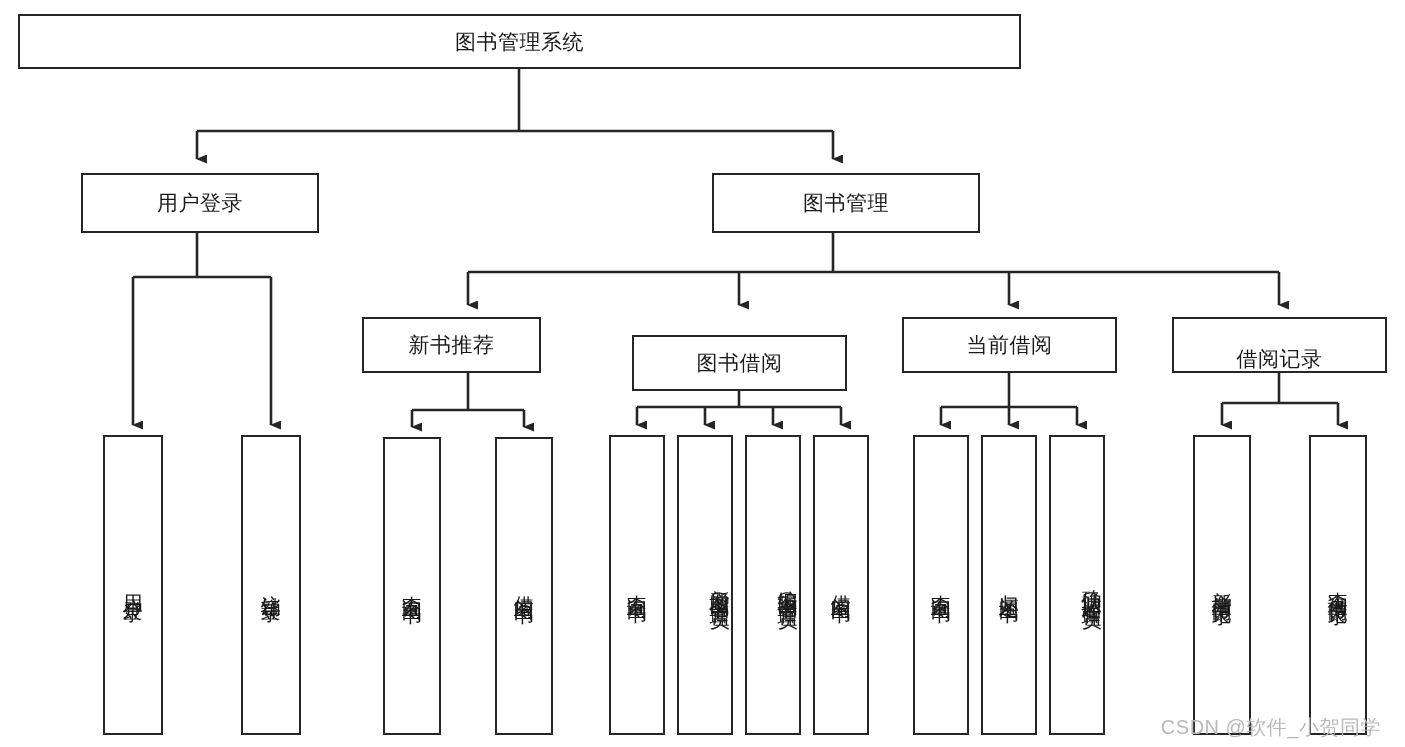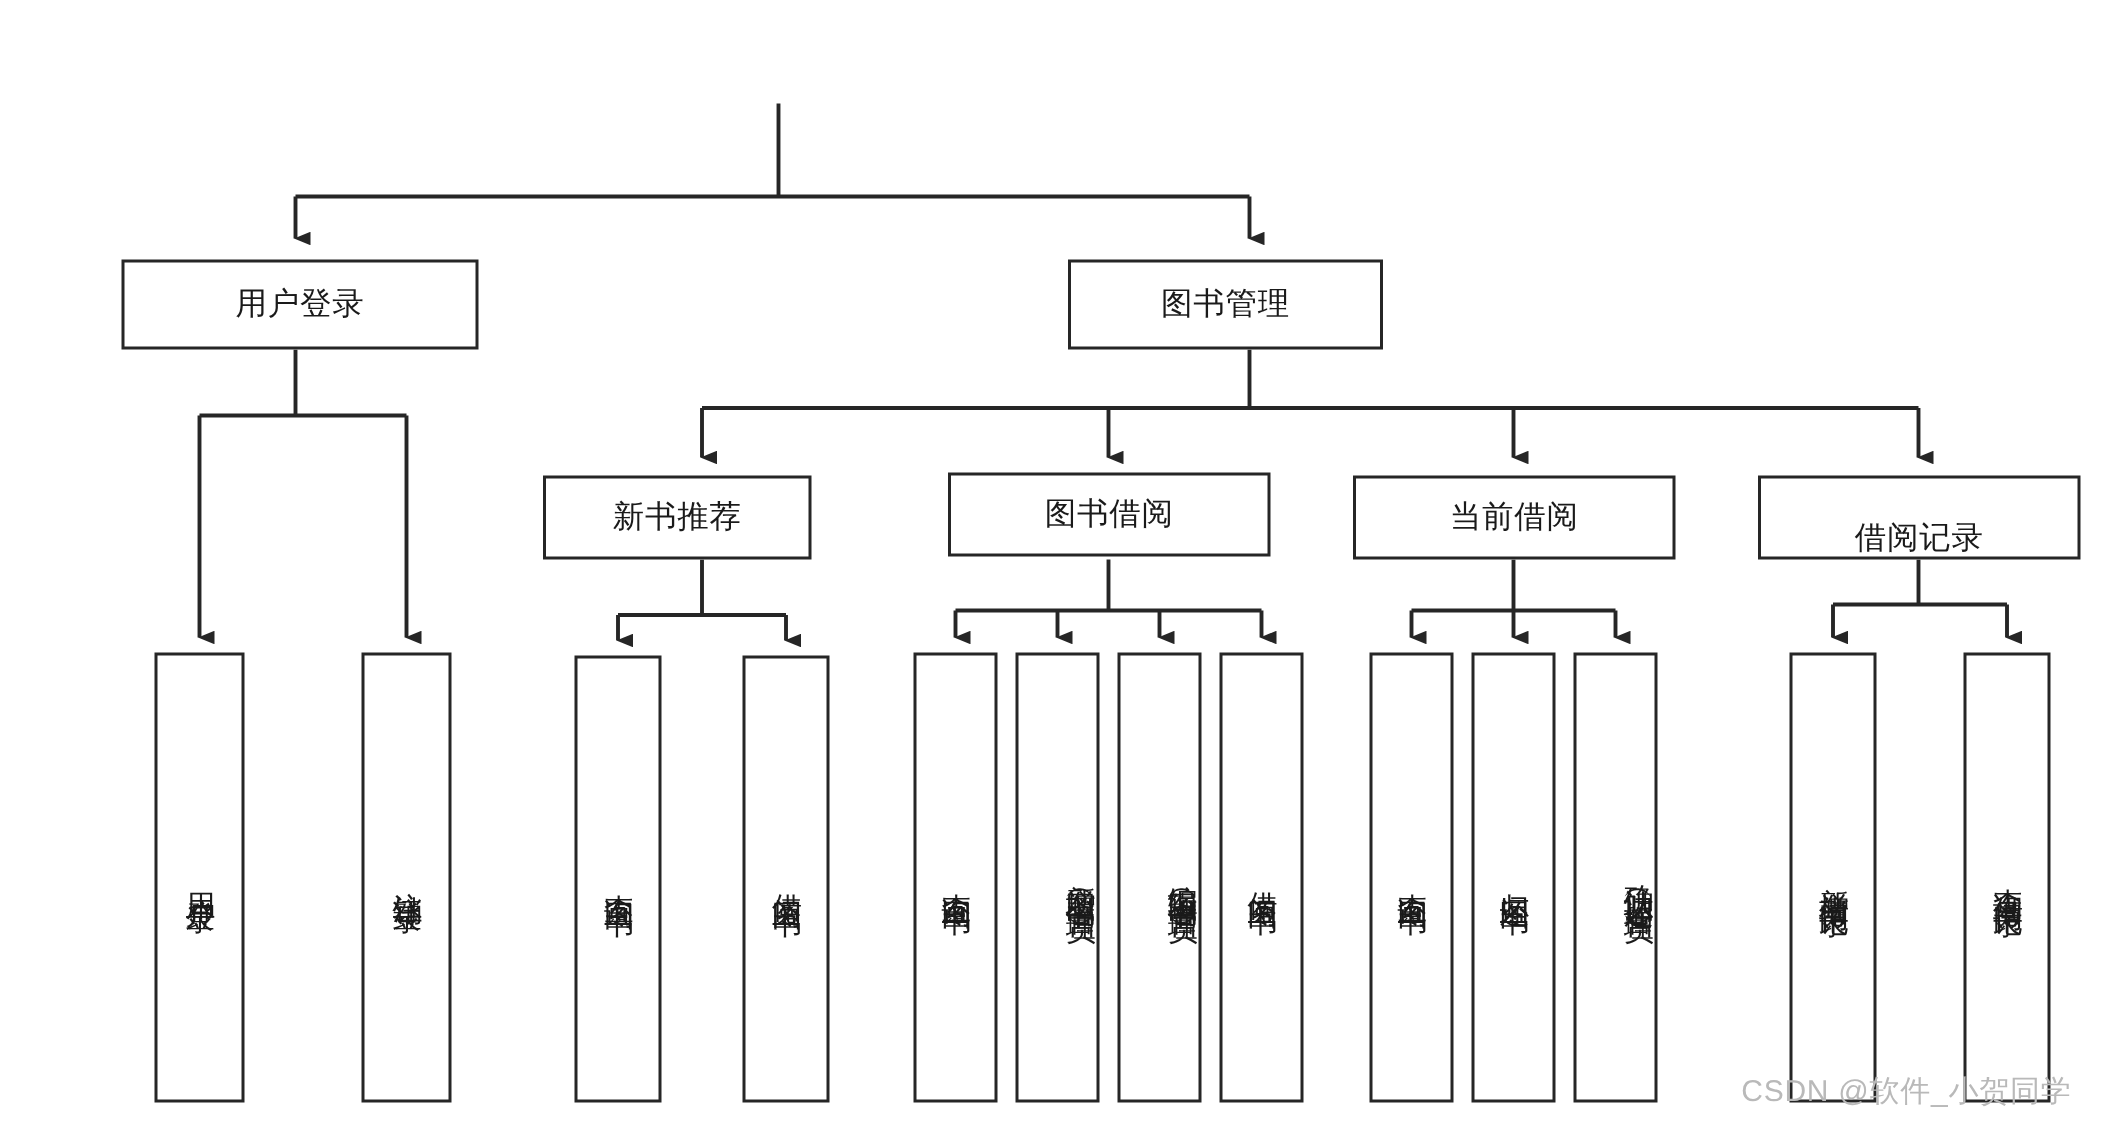--- a/index.html
+++ b/index.html
@@ -116,32 +116,35 @@
       <path d="M1009,407 L1009,425" marker-end="url(#arrowhead)"></path>
       <path d="M1077,407 L1077,425" marker-end="url(#arrowhead)"></path>
 
       <path d="M1279,373 L1279,403"></path>
       <path d="M1222,403 L1338,403"></path>
       <path d="M1222,403 L1222,425" marker-end="url(#arrowhead)"></path>
       <path d="M1338,403 L1338,425" marker-end="url(#arrowhead)"></path>
     </g>
   </svg>
 
+  <div class="node-box horizontal" style="left:18px; top:14px; width:1003px; height:55px;">
+    <span class="node-label">图书管理系统</span>
+  </div>
 
   <div class="node-box horizontal" style="left:81px; top:173px; width:238px; height:60px;">
     <span class="node-label">用户登录</span>
   </div>
-  <div class="node-box horizontal" style="left:712px; top:173px; width:210px; height:60px;">
+  <div class="node-box horizontal" style="left:712px; top:173px; width:268px; height:60px;">
     <span class="node-label">图书管理</span>
   </div>
 
   <div class="node-box horizontal" style="left:362px; top:317px; width:179px; height:56px;">
     <span class="node-label">新书推荐</span>
   </div>
-  <div class="node-box horizontal" style="left:632px; top:315px; width:215px; height:56px;">
+  <div class="node-box horizontal" style="left:632px; top:335px; width:215px; height:56px;">
     <span class="node-label">图书借阅</span>
   </div>
   <div class="node-box horizontal" style="left:902px; top:317px; width:215px; height:56px;">
     <span class="node-label">当前借阅</span>
   </div>
   <div class="node-box horizontal" style="left:1172px; top:317px; width:215px; height:56px;align-items:flex-end;">
     <span class="node-label">借阅记录</span>
   </div>
 
   <div class="node-box vertical centered" style="left:103px; top:435px; width:60px; height:300px;">

